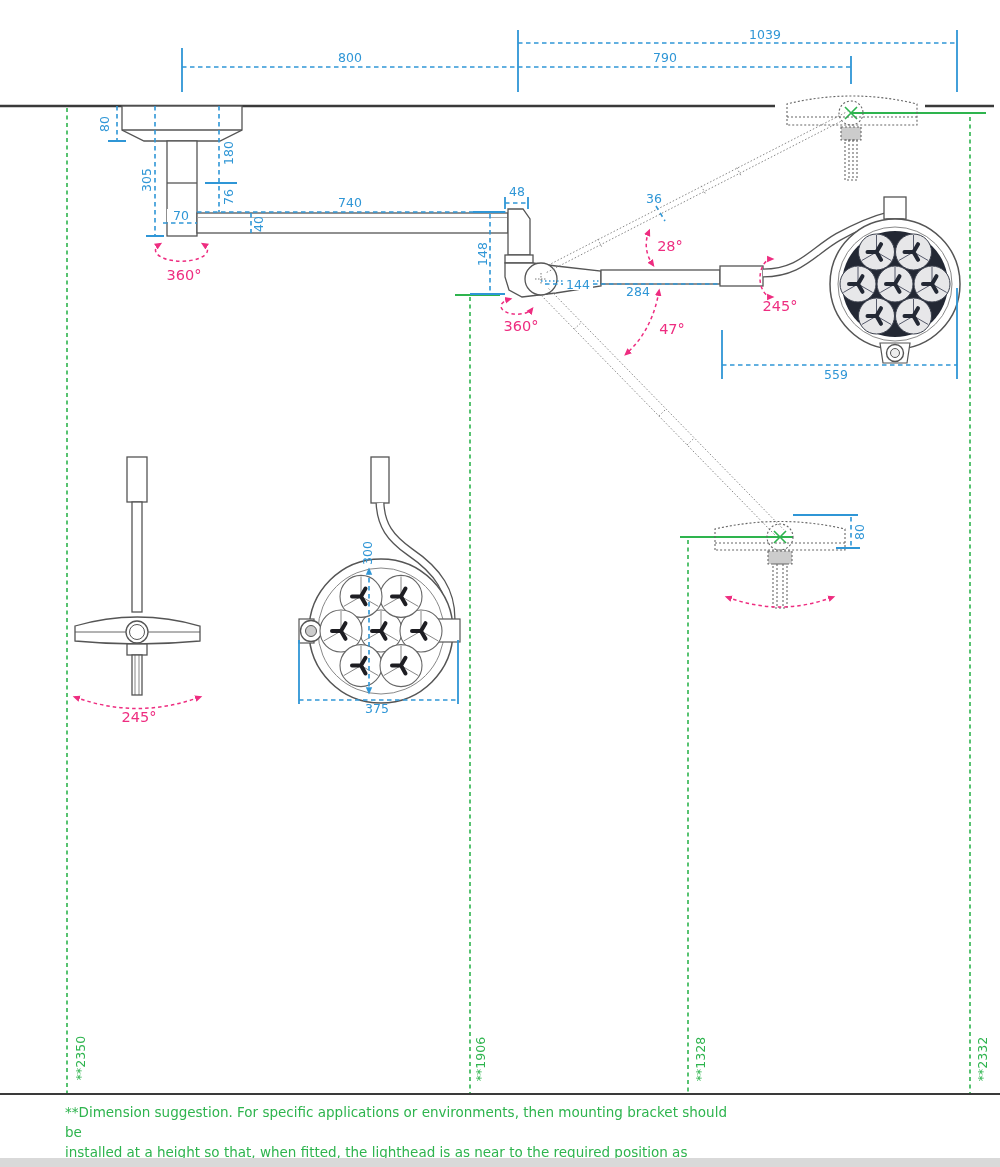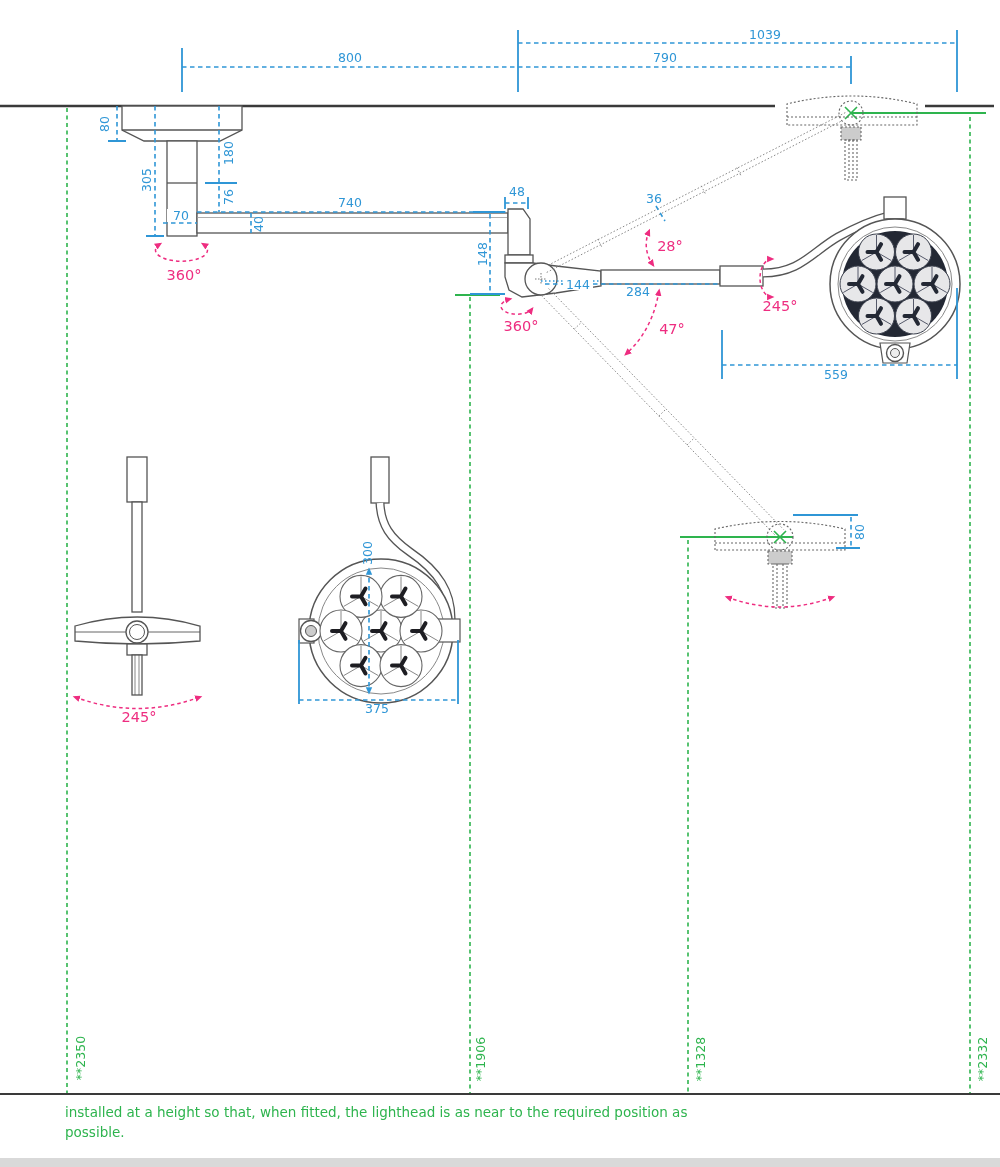--- a/index.html
+++ b/index.html
@@ -244,18 +244,19 @@
 
   <g>
     <text class="greentxt" transform="rotate(-90 81 1058)" x="81" y="1058" text-anchor="middle" dominant-baseline="middle">**2350</text>
     <text class="greentxt" transform="rotate(-90 481 1059)" x="481" y="1059" text-anchor="middle" dominant-baseline="middle">**1906</text>
     <text class="greentxt" transform="rotate(-90 701 1059)" x="701" y="1059" text-anchor="middle" dominant-baseline="middle">**1328</text>
     <text class="greentxt" transform="rotate(-90 983 1059)" x="983" y="1059" text-anchor="middle" dominant-baseline="middle">**2332</text>
   </g>
 </svg>
 
 <div class="footnote">
+  <div>**Dimension suggestion. For specific applications or environments, then mounting bracket should be</div>
   <div>installed at a height so that, when fitted, the lighthead is as near to the required position as possible.</div>
 </div>
 
 <div class="bottombar"></div>
 
 </div>
 
 </body></html>

